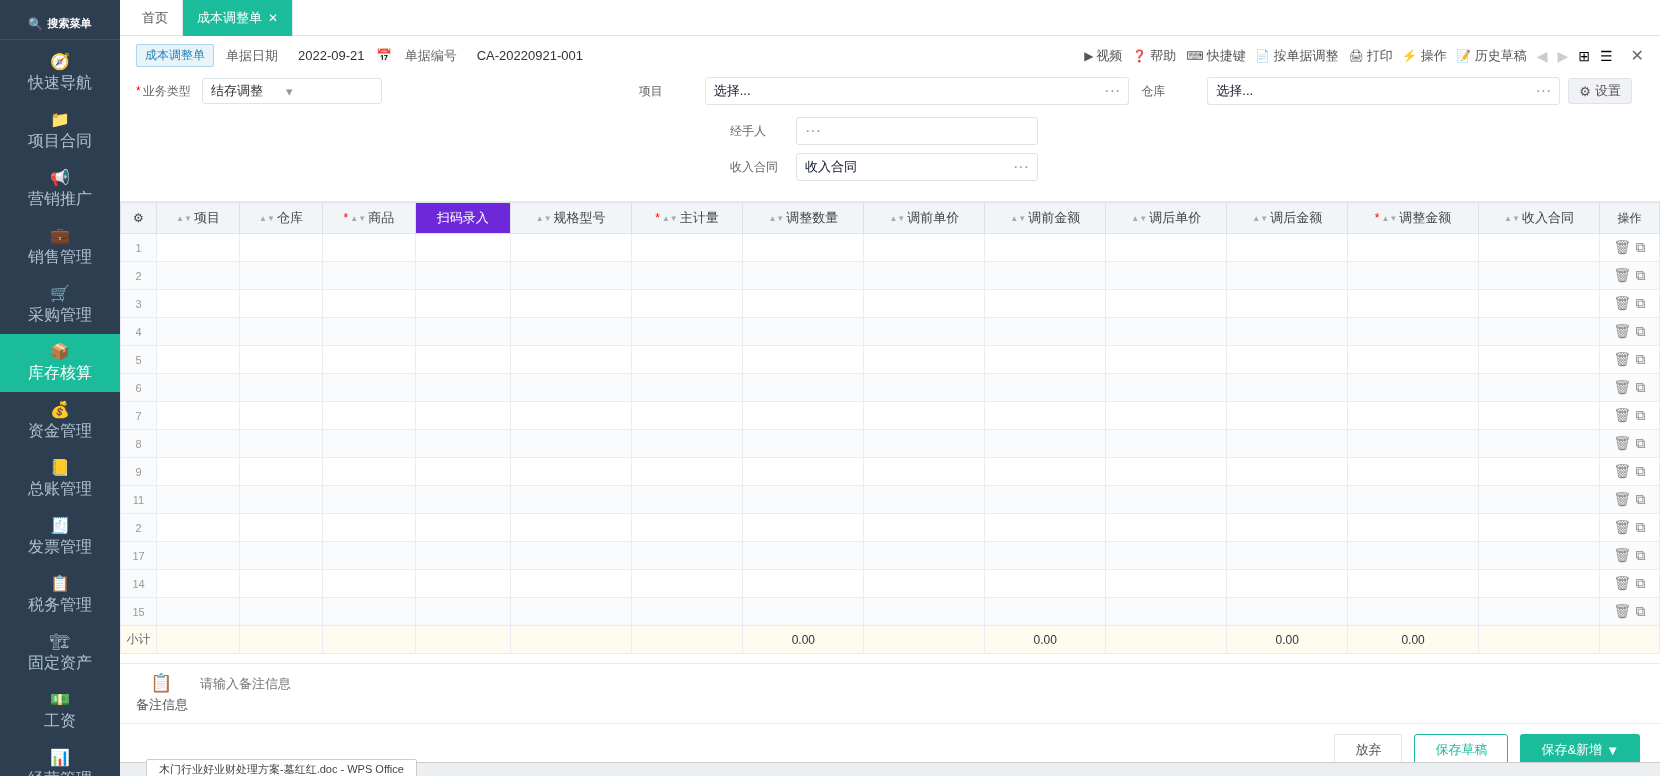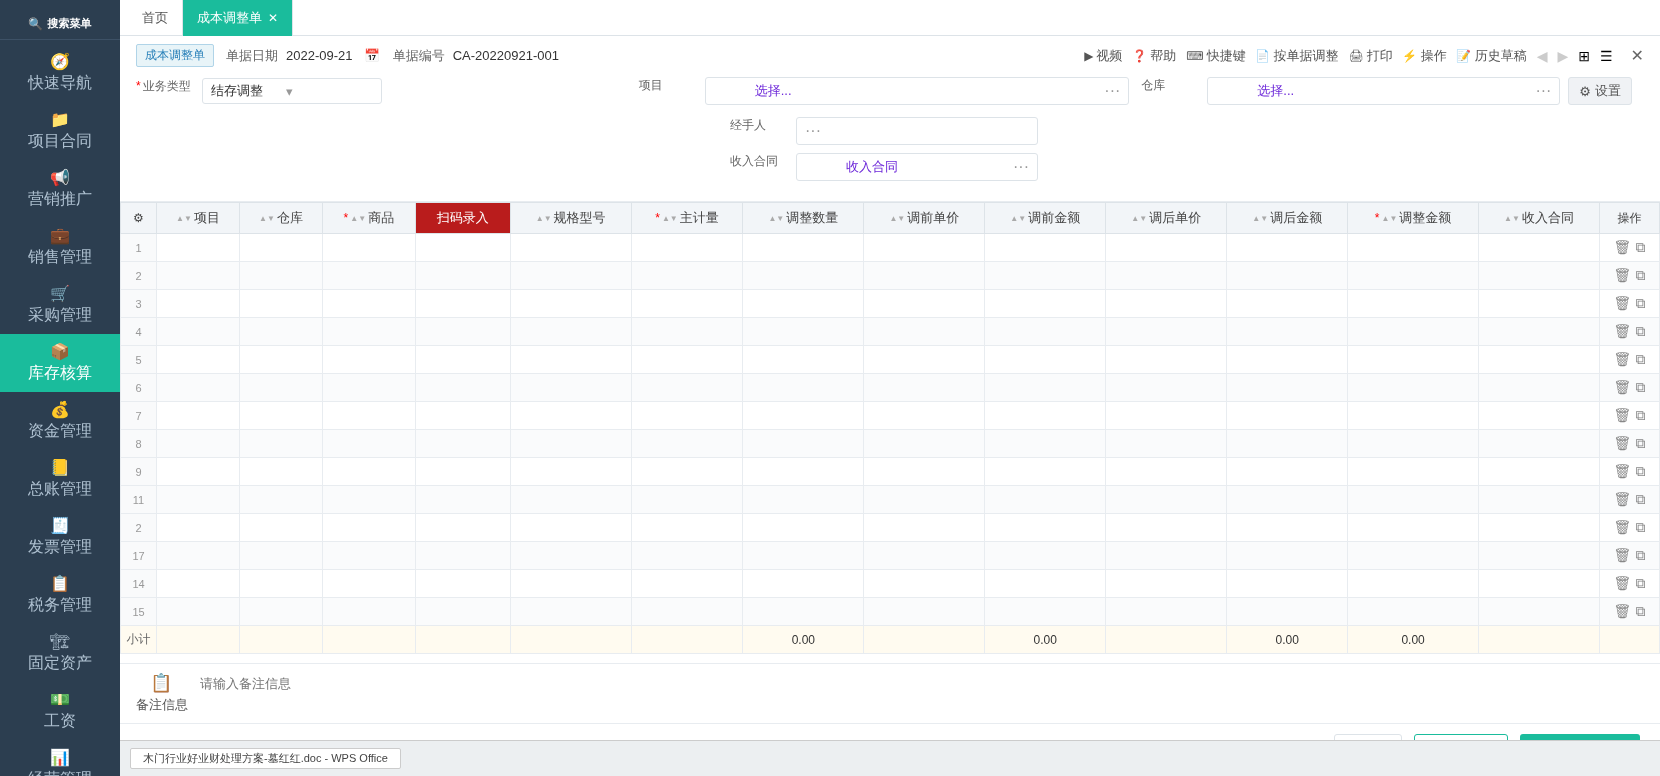--- a/index.html
+++ b/index.html
@@ -112,21 +112,21 @@
       border-radius: 2px;
     }
     .form-meta {
       display: flex;
       align-items: center;
       gap: 12px;
       flex: 1;
       color: #333;
       font-size: 13px;
     }
-    .form-meta-item { display: flex; align-items: center; gap: 8px; }
+    .form-meta-item { display: flex; align-items: center; gap: 20px; }
     .form-meta-label { color: #666; }
     .form-meta-value { font-weight: 500; text-align: center; }
     .form-actions {
       display: flex;
       align-items: center;
       gap: 10px;
       margin-left: auto;
     }
     .form-action-btn {
       color: #555;
@@ -145,20 +145,21 @@
 
     
     .form-fields {
       display: flex;
       align-items: center;
       gap: 0;
       flex-wrap: wrap;
     }
     .field-group {
       display: flex;
+      align-items: center;
       padding: 4px 12px 4px 0;
       min-width: 320px;
       flex: 1;
     }
     .field-label {
       color: #666;
       font-size: 12px;
       white-space: nowrap;
       margin-right: 6px;
       min-width: 60px;
@@ -189,21 +190,21 @@
       padding: 3px 8px;
       font-size: 13px;
       color: #333;
       display: flex;
       align-items: center;
       gap: 23px;
       cursor: pointer;
       min-width: 180px;
     }
     .field-select .caret { color: #999; }
-    .field-placeholder { color: #6d28d9; margin-left: 41px; }
+    .field-placeholder { color: #0f172a; }
     .settings-btn {
       background: #f0f2f5;
       border: 1px solid #dde3e8;
       border-radius: 3px;
       padding: 3px 10px;
       cursor: pointer;
       font-size: 12px;
       color: #555;
       display: flex;
       align-items: center;
@@ -365,25 +366,25 @@
       align-items: center;
       gap: 4px;
     }
 
     
     .taskbar {
       position: fixed;
       bottom: 0;
       left: 120px;
       right: 0;
-      height: 36px;
+      height: 14px;
       background: #eceff1;
       display: flex;
       align-items: center;
-      padding: 0 10px;
+      padding: 0 26px;
       border-top: 1px solid #ccc;
       z-index: 100;
     }
     .taskbar-item {
       background: #fff;
       border: 1px solid #ccc;
       border-radius: 2px;
       padding: 2px 12px;
       font-size: 11px;
       color: #444;
@@ -554,21 +555,21 @@
     </div>
 
     <div class="table-container">
       <table>
         <thead>
           <tr>
             <th style="width:36px;">⚙</th>
             <th><span class="sort-arrows">▲▼</span><span>项目</span></th>
             <th><span class="sort-arrows">▲▼</span><span>仓库</span></th>
             <th class="required-col"><span class="sort-arrows">▲▼</span><span>商品</span></th>
-            <th class="highlighted" style="background:#b91c1c;color:#fff;margin-top:10px;"><span>扫码录入</span></th>
+            <th class="highlighted" style="background:#6d28d9;color:#fff;margin-top:10px;"><span>扫码录入</span></th>
             <th><span class="sort-arrows">▲▼</span><span>规格型号</span></th>
             <th class="required-col"><span class="sort-arrows">▲▼</span><span>主计量</span></th>
             <th><span class="sort-arrows">▲▼</span><span>调整数量</span></th>
             <th><span class="sort-arrows">▲▼</span><span>调前单价</span></th>
             <th><span class="sort-arrows">▲▼</span><span>调前金额</span></th>
             <th><span class="sort-arrows">▲▼</span><span>调后单价</span></th>
             <th><span class="sort-arrows">▲▼</span><span>调后金额</span></th>
             <th class="required-col"><span class="sort-arrows">▲▼</span><span>调整金额</span></th>
             <th><span class="sort-arrows">▲▼</span><span>收入合同</span></th>
             <th style="width:60px;">操作</th>

